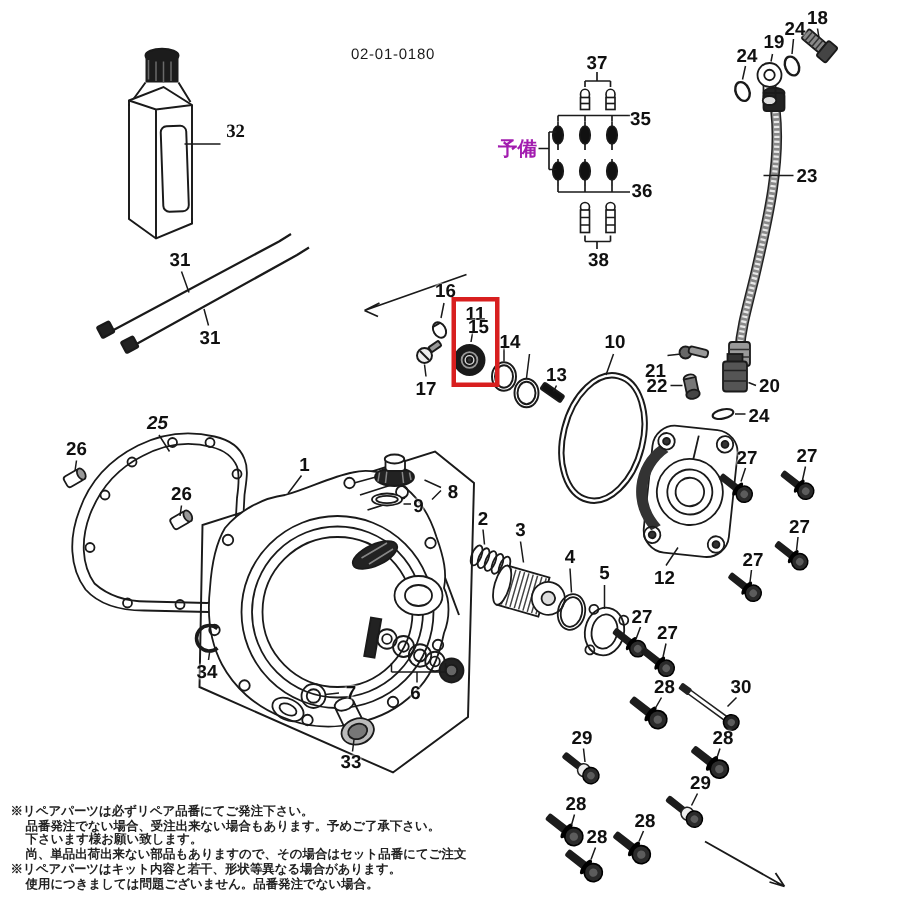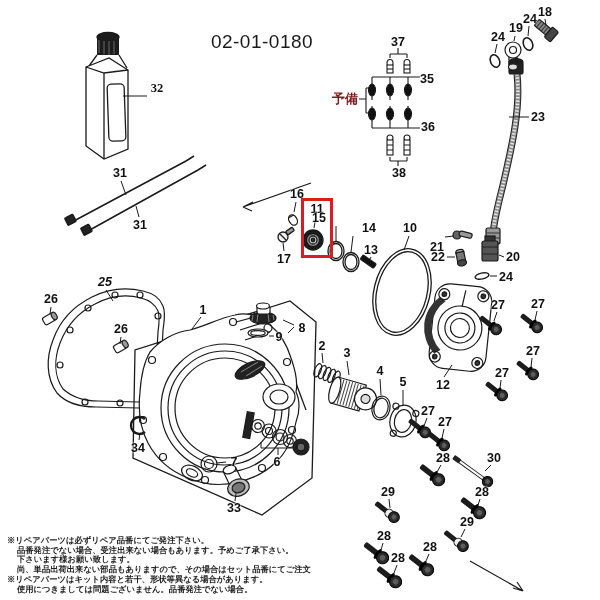--- a/index.html
+++ b/index.html
@@ -1,24 +1,24 @@
 <!DOCTYPE html>
 <html><head>
 <meta charset="utf-8">
 <style>
   html,body{margin:0;padding:0;background:#fff;}
   .stage{position:relative;width:600px;height:600px;background:#fff;overflow:hidden;
          font-family:"Liberation Sans",sans-serif;color:#111;}
   svg.art{position:absolute;left:0;top:0;}
   .title{position:absolute;left:197px;top:31px;width:130px;text-align:center;
-         font-size:19px;letter-spacing:.5px;color:#1a1a1a;}
+         font-size:10px;letter-spacing:.5px;color:#1a1a1a;}
   .part-label{position:absolute;transform:translate(-50%,-50%);font-size:12.5px;font-weight:bold;
          color:#101010;white-space:nowrap;text-shadow:0 0 2px #fff,0 0 2px #fff;}
   .spare{position:absolute;left:345px;top:99px;transform:translate(-50%,-50%);
-         font-size:13px;font-weight:bold;color:#7f1d1d;}
+         font-size:13px;font-weight:bold;color:#a21caf;}
   .highlight-box{position:absolute;left:301px;top:198px;width:26px;height:54px;
          border:3px solid #d81f1f;}
   .footnotes{position:absolute;left:7px;top:536px;font-size:8.3px;line-height:9.7px;
          color:#222;font-weight:bold;letter-spacing:0;}
   .footnotes .ind{padding-left:10px;}
 </style>
 </head>
 <body>
 
 <div class="stage">
@@ -338,21 +338,21 @@
       <span class="part-label" style="left: 380px; top: 371px;">4</span>
       <span class="part-label" style="left: 403px; top: 382px;">5</span>
       <span class="part-label" style="left: 277px; top: 462px;">6</span>
       <span class="part-label" style="left: 234px; top: 462px;">7</span>
       <span class="part-label" style="left: 302px; top: 328px;">8</span>
       <span class="part-label" style="left: 279px; top: 337px;">9</span>
       <span class="part-label" style="left: 410px; top: 228px;">10</span>
       <span class="part-label" style="left: 317px; top: 209px;">11</span>
       <span class="part-label" style="left: 443px; top: 385px;">12</span>
       <span class="part-label" style="left: 371px; top: 250px;">13</span>
-      <span class="part-label" style="left: 369px; top: 228px;">14</span>
+      <span class="part-label" style="left: 340px; top: 228px;">14</span>
       <span class="part-label" style="left: 319px; top: 218px;">15</span>
       <span class="part-label" style="left: 297px; top: 194px;">16</span>
       <span class="part-label" style="left: 284px; top: 259px;">17</span>
       <span class="part-label" style="left: 545px; top: 12px;">18</span>
       <span class="part-label" style="left: 516px; top: 28px;">19</span>
       <span class="part-label" style="left: 513px; top: 257px;">20</span>
       <span class="part-label" style="left: 437px; top: 247px;">21</span>
       <span class="part-label" style="left: 438px; top: 257px;">22</span>
       <span class="part-label" style="left: 538px; top: 117px;">23</span>
       <span class="part-label" style="left: 498px; top: 37px;">24</span>

